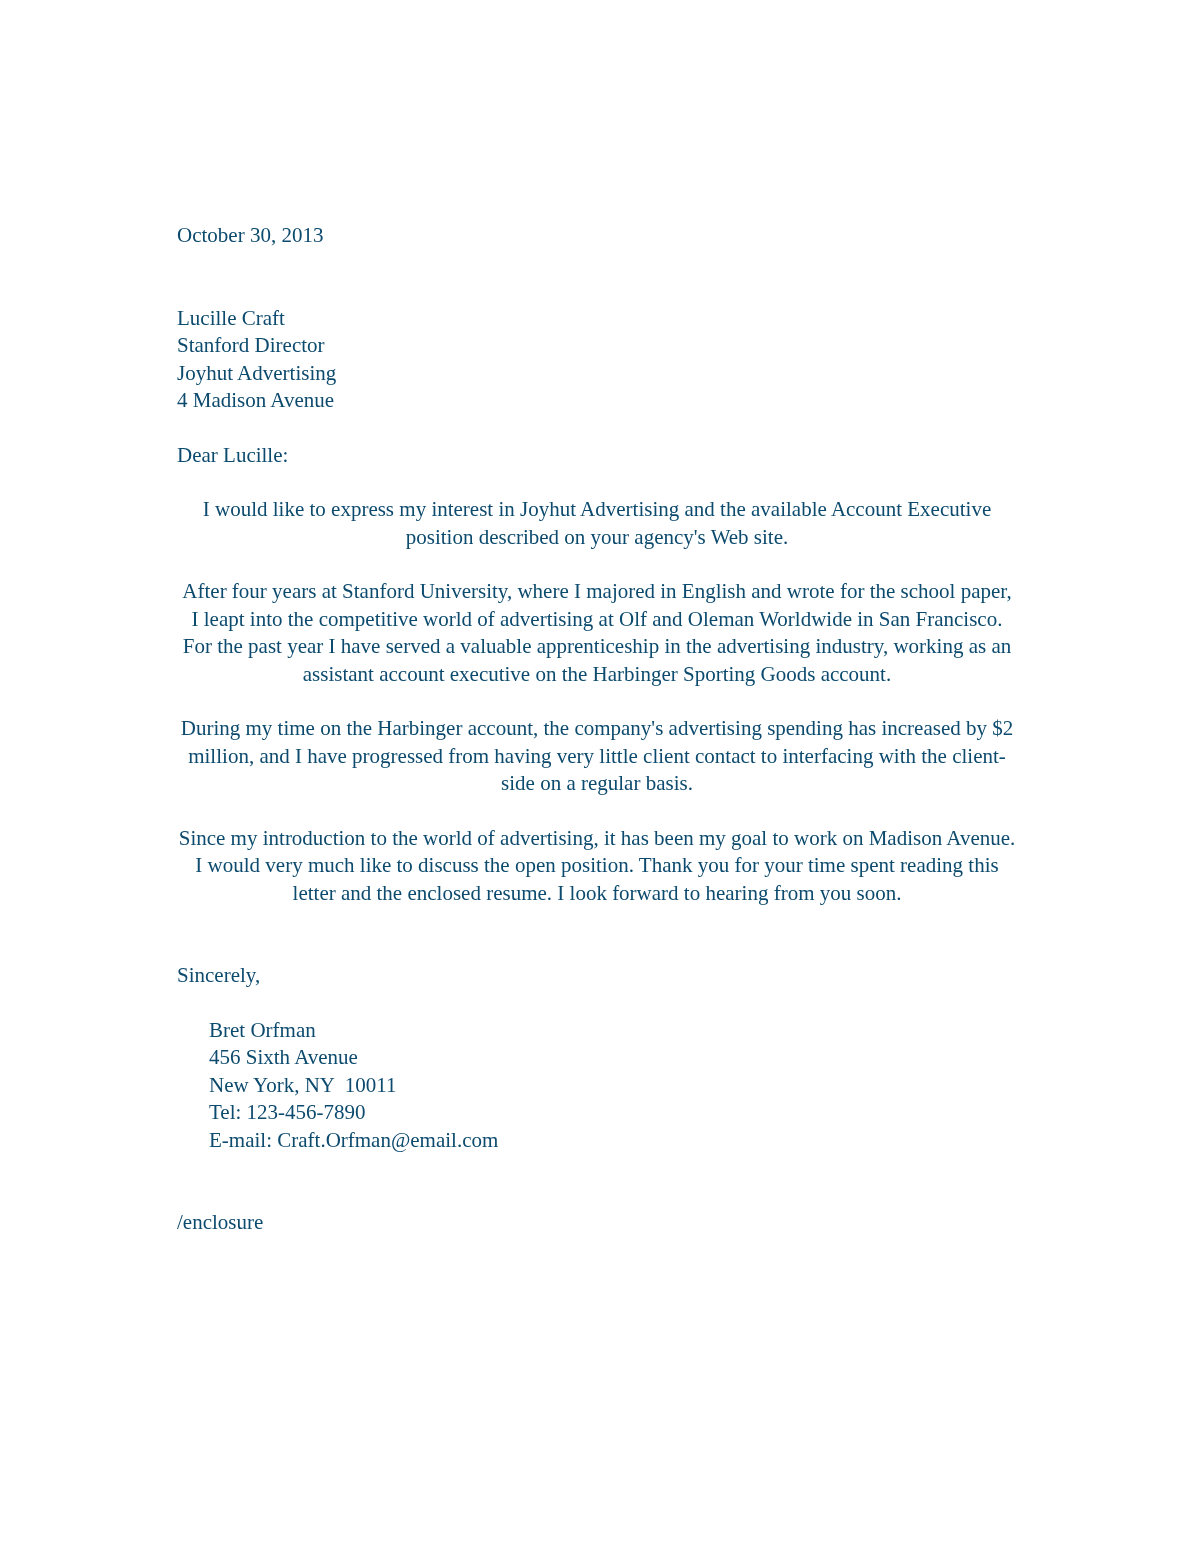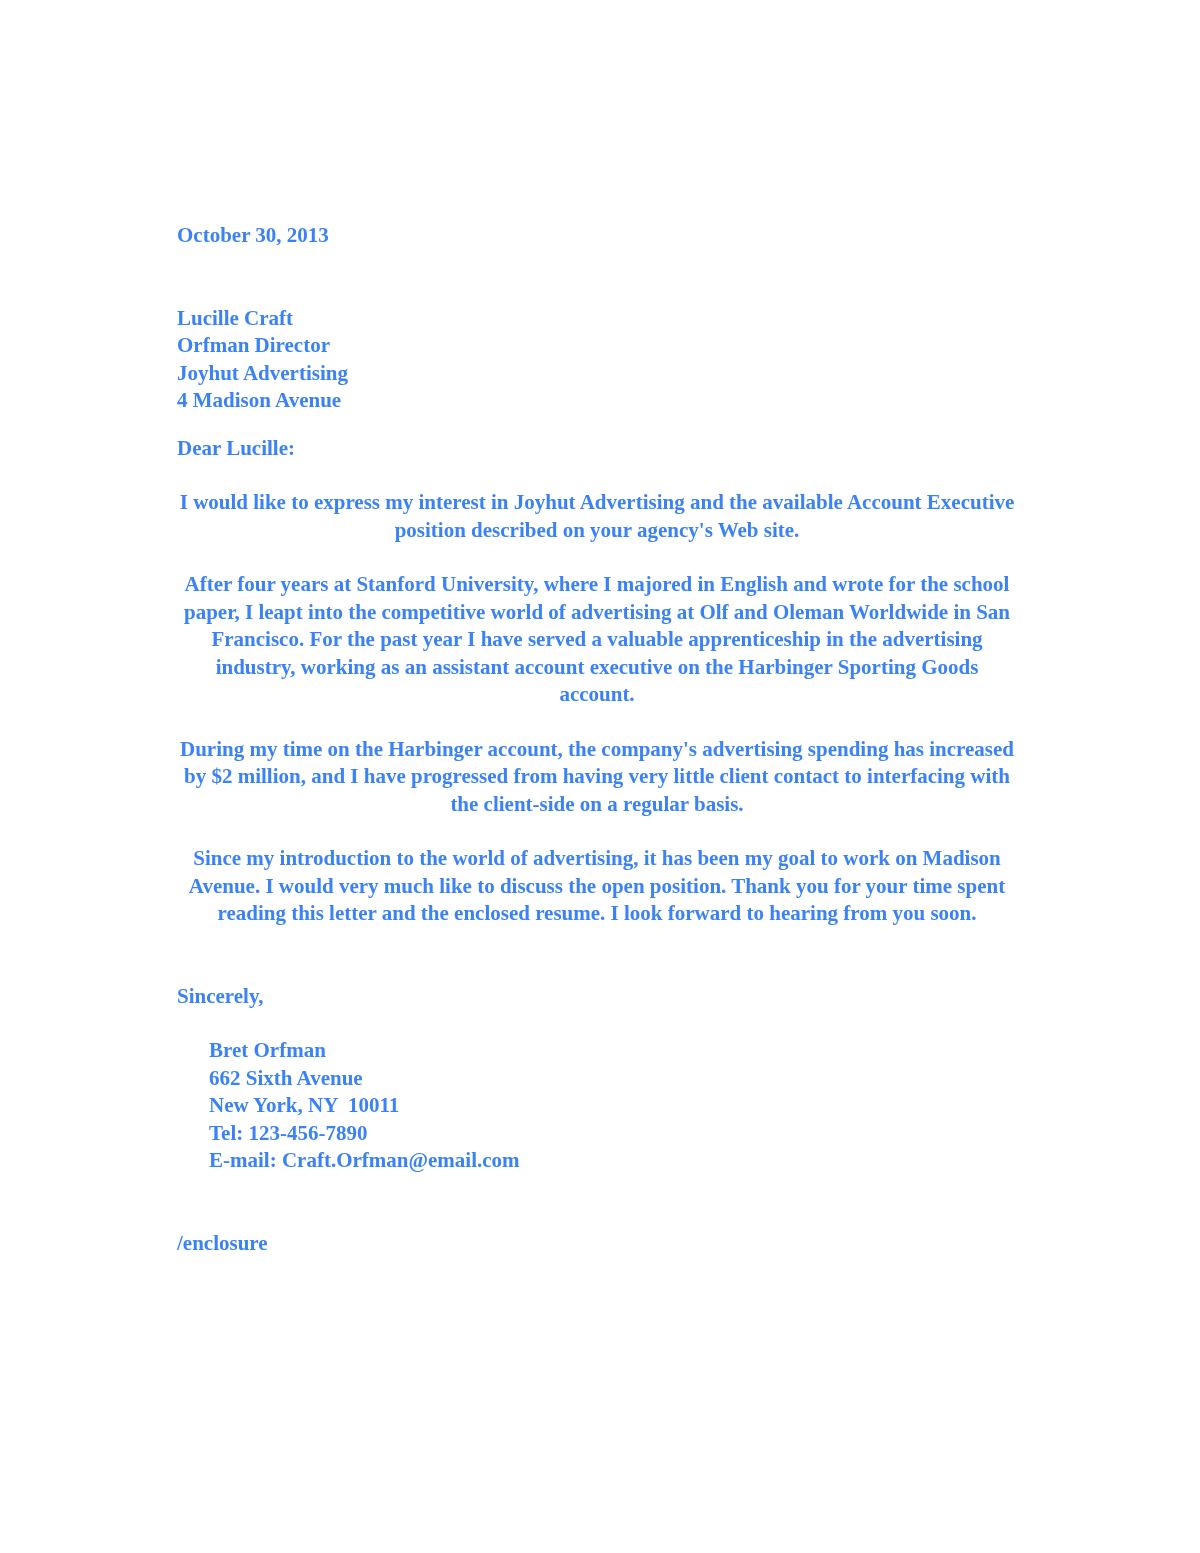--- a/index.html
+++ b/index.html
@@ -7,40 +7,39 @@
     padding: 0;
     background: #ffffff;
   }
   .page {
     position: relative;
     width: 1200px;
     height: 1553px;
     background: #ffffff;
     box-sizing: border-box;
     font-family: "Liberation Serif", "DejaVu Serif", serif;
-    color: #3b82f6;
+    color: #0c4a6e;
     overflow: hidden;
-    font-weight: bold;
   }
   .letter {
     position: absolute;
     top: 222px;
     left: 177px;
     width: 840px;
     font-size: 21px;
     line-height: 27.5px;
   }
   .line {
     white-space: pre-wrap;
   }
   .date-line {
     margin-bottom: 55px;
   }
   .recipient-block {
-    margin-bottom: 20px;
+    margin-bottom: 27px;
   }
   .salutation-line {
     margin-bottom: 27px;
     margin-top: 16px;
   }
   .para {
     margin: 0 0 27px 0;
     text-align: center;
   }
   .closing-line {
@@ -57,37 +56,37 @@
 </head>
 <body>
 
 <div class="page">
   <div class="letter">
 
     <div class="line date-line">October 30, 2013</div>
 
     <div class="recipient-block">
       <div class="line">Lucille Craft</div>
-      <div class="line">Orfman Director</div>
+      <div class="line">Stanford Director</div>
       <div class="line">Joyhut Advertising</div>
       <div class="line">4 Madison Avenue</div>
     </div>
 
     <div class="line salutation-line">Dear Lucille:</div>
 
     <p class="para">I would like to express my interest in Joyhut Advertising and the available Account Executive position described on your agency's Web site.</p>
     <p class="para">After four years at Stanford University, where I majored in English and wrote for the school paper, I leapt into the competitive world of advertising at Olf and Oleman Worldwide in San Francisco. For the past year I have served a valuable apprenticeship in the advertising industry, working as an assistant account executive on the Harbinger Sporting Goods account.</p>
     <p class="para">During my time on the Harbinger account, the company's advertising spending has increased by $2 million, and I have progressed from having very little client contact to interfacing with the client-side on a regular basis.</p>
     <p class="para">Since my introduction to the world of advertising, it has been my goal to work on Madison Avenue. I would very much like to discuss the open position. Thank you for your time spent reading this letter and the enclosed resume. I look forward to hearing from you soon.</p>
 
     <div class="line closing-line">Sincerely,</div>
 
     <div class="sender-block">
       <div class="line">Bret Orfman</div>
-      <div class="line">662 Sixth Avenue</div>
+      <div class="line">456 Sixth Avenue</div>
       <div class="line">New York, NY  10011</div>
       <div class="line">Tel: 123-456-7890</div>
       <div class="line">E-mail: Craft.Orfman@email.com</div>
     </div>
 
     <div class="line enclosure-line">/enclosure</div>
 
   </div>
 </div>
 

